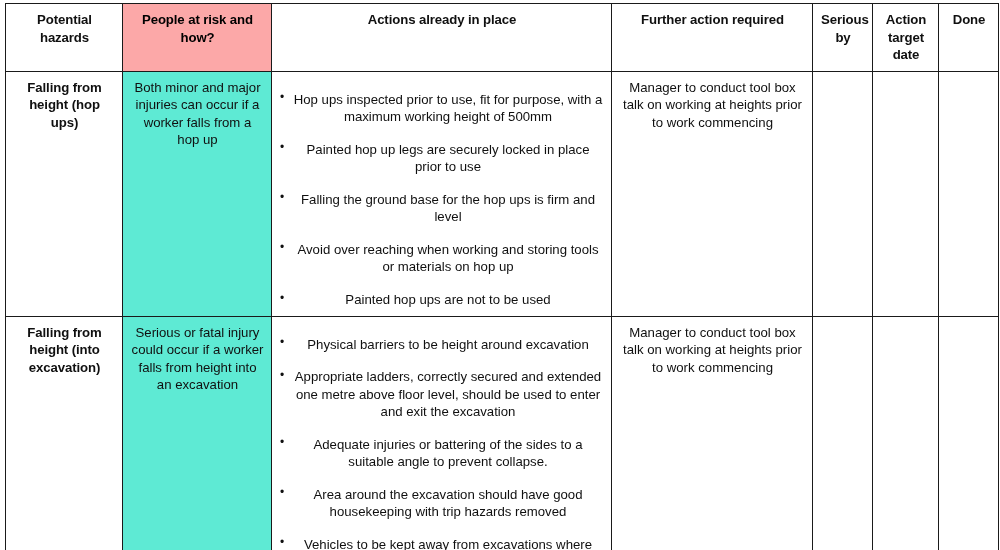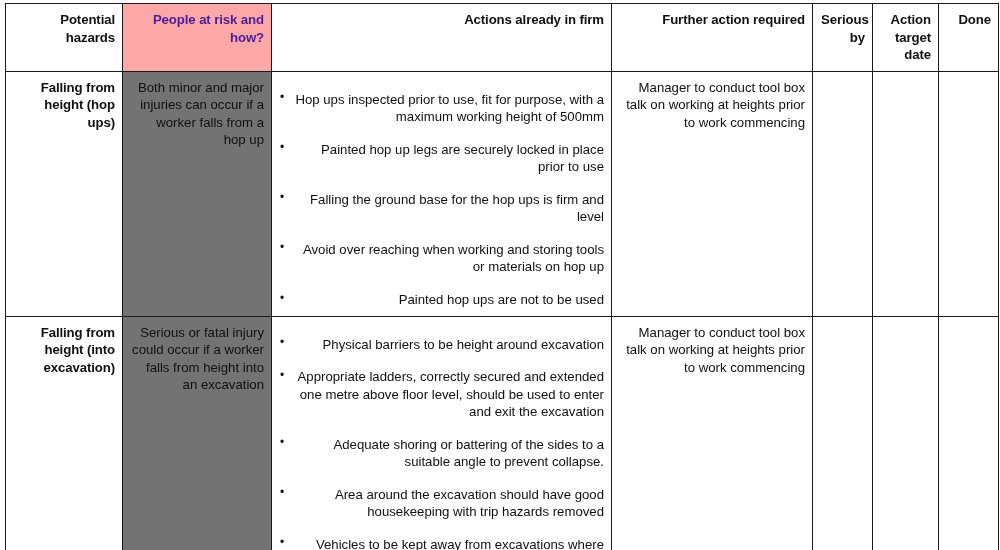--- a/index.html
+++ b/index.html
@@ -31,21 +31,21 @@
   }
 
   table.risk-table td,
   table.risk-table th {
     border: 1.5px solid #1a1a1a;
     vertical-align: top;
     padding: 7px 7px 7px 8px;
     font-size: 13.2px;
     line-height: 1.33;
     color: #101010;
-    text-align: right;
+    text-align: center;
     box-sizing: border-box;
   }
 
   
   col.c-hazard   { width: 117px; }
   col.c-people   { width: 149px; }
   col.c-actions  { width: 340px; }
   col.c-further  { width: 201px; }
   col.c-by       { width: 60px;  }
   col.c-target   { width: 66px;  }
@@ -54,31 +54,31 @@
   
   thead th {
     font-weight: bold;
     height: 50px;
     padding-top: 6px;
     font-size: 13.4px;
     letter-spacing: -0.1px;
   }
   thead th.pink-head {
     background: #fca8a8;
-    color: #4c1d95;
+    color: #000000;
   }
 
   
   td.hazard-cell {
     font-weight: bold;
     font-size: 13.4px;
     letter-spacing: -0.1px;
   }
   td.people-cell {
-    background: #737373;
+    background: #5eead4;
     color: #3d0b10;
     font-size: 13.3px;
   }
   td.actions-cell,
   td.further-cell {
     font-size: 13.2px;
   }
   td.blank-cell { background: #ffffff; }
 
   .bullet-list {
@@ -118,21 +118,21 @@
       <col class="c-further">
       <col class="c-by">
       <col class="c-target">
       <col class="c-done">
     </colgroup>
 
     <thead>
       <tr>
         <th>Potential hazards</th>
         <th class="pink-head">People at risk and how?</th>
-        <th>Actions already in firm</th>
+        <th>Actions already in place</th>
         <th>Further action required</th>
         <th>Serious by</th>
         <th>Action target date</th>
         <th>Done</th>
       </tr>
     </thead>
 
     <tbody>
 
       <tr class="row-hopups">
@@ -155,21 +155,21 @@
         <td class="blank-cell"></td>
       </tr>
 
       <tr class="row-excav">
         <td class="hazard-cell">Falling from height (into excavation)</td>
         <td class="people-cell">Serious or fatal injury could occur if a worker falls from height into an excavation</td>
         <td class="actions-cell">
           <ul class="bullet-list">
             <li>Physical barriers to be height around excavation</li>
             <li>Appropriate ladders, correctly secured and extended one metre above floor level, should be used to enter and exit the excavation</li>
-            <li>Adequate shoring or battering of the sides to a suitable angle to prevent collapse.</li>
+            <li>Adequate injuries or battering of the sides to a suitable angle to prevent collapse.</li>
             <li>Area around the excavation should have good housekeeping with trip hazards removed</li>
             <li>Vehicles to be kept away from excavations where possible</li>
           </ul>
         </td>
         <td class="further-cell">
           <p class="plain-text">Manager to conduct tool box talk on working at heights prior to work commencing</p>
         </td>
         <td class="blank-cell"></td>
         <td class="blank-cell"></td>
         <td class="blank-cell"></td>

